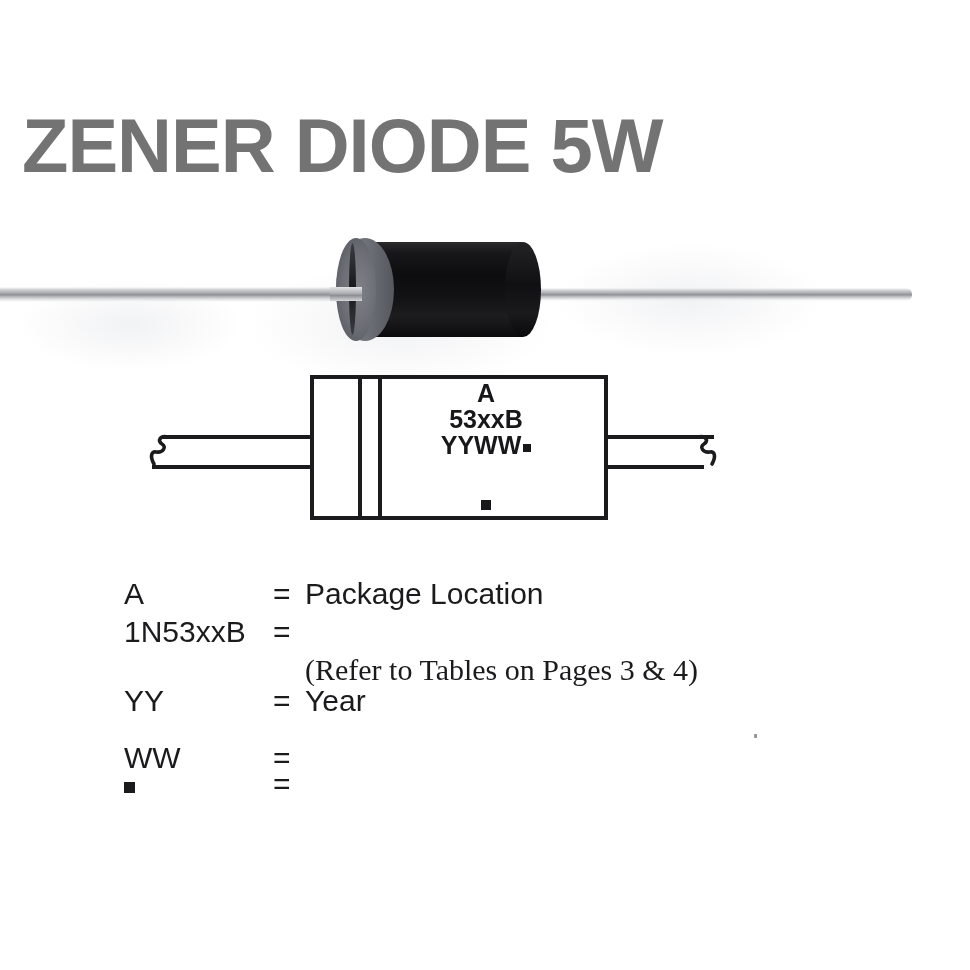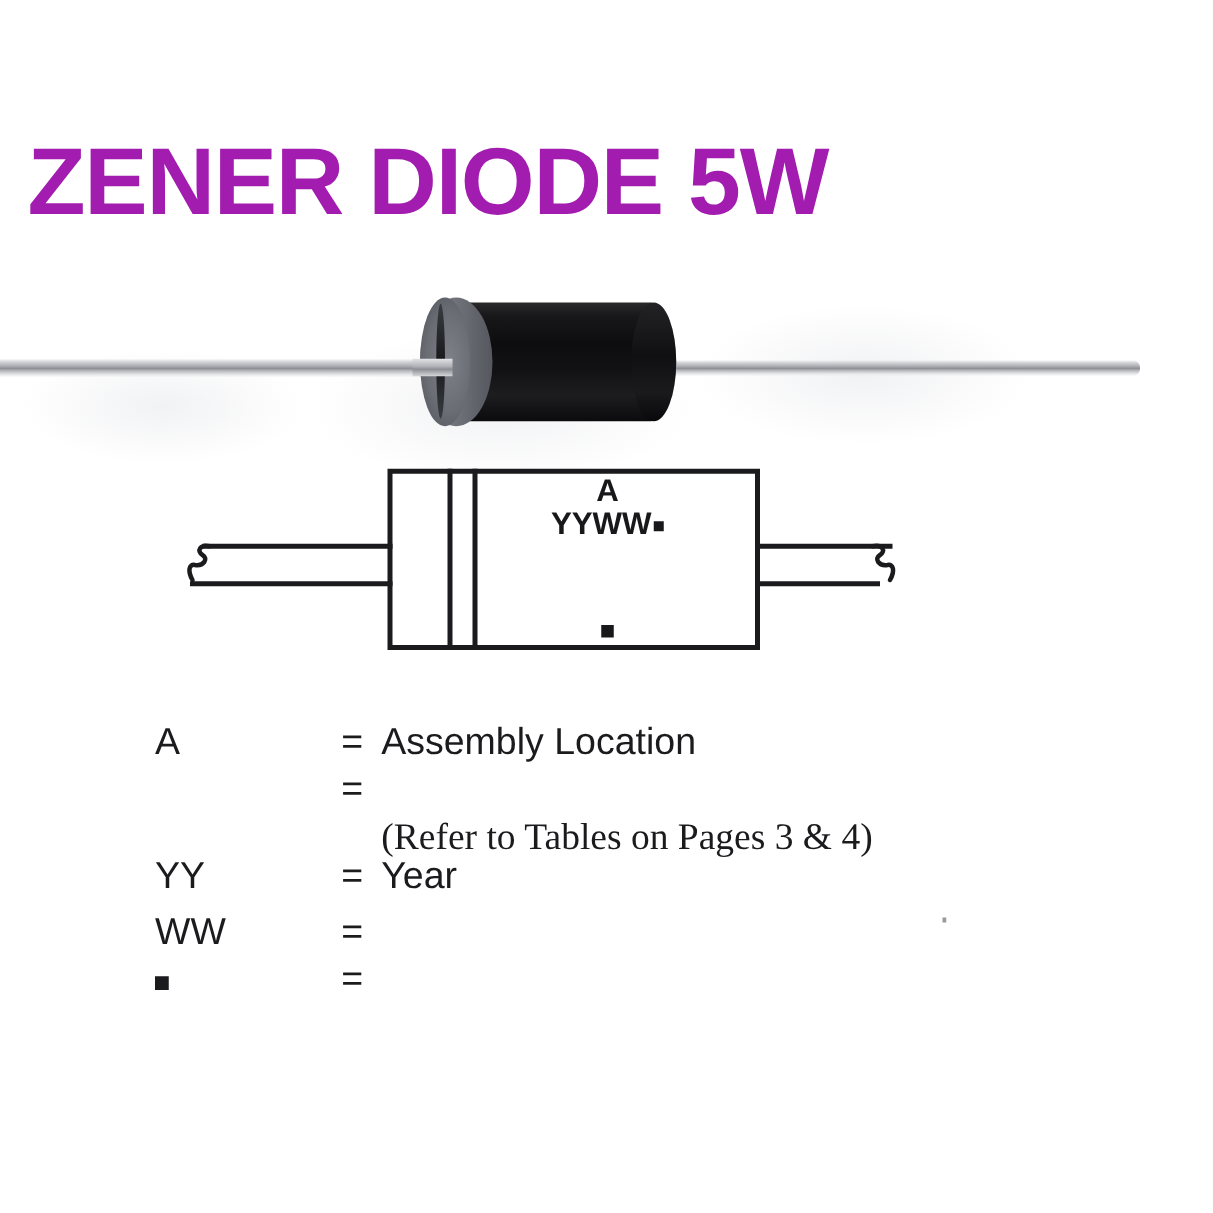--- a/index.html
+++ b/index.html
@@ -20,21 +20,21 @@
   
   #title {
     position: absolute;
     left: 22px;
     top: 108px;
     font-family: "Liberation Sans", sans-serif;
     font-weight: bold;
     font-size: 76px;
     line-height: 76px;
     letter-spacing: -1px;
-    color: #a21caf;
+    color: #737373;
     white-space: nowrap;
   }
 
   
   #photo {
     position: absolute;
     left: 0px;
     top: 225px;
     width: 970px;
     height: 135px;
@@ -273,50 +273,52 @@
     <svg class="brk" id="brk-left" width="26" height="48" viewBox="0 0 26 48">
       <path d="M20 11 C12 9, 9 15, 14 18 C19 21, 15 27, 8 26 C3 25, 2 31, 6 38" fill="none" stroke="#1b1b1e" stroke-width="3.6" stroke-linecap="round"></path>
     </svg>
 
     <svg class="brk" id="brk-right" width="26" height="48" viewBox="0 0 26 48">
       <path d="M6 11 C14 9, 17 15, 12 18 C7 21, 11 27, 18 26 C23 25, 24 31, 20 38" fill="none" stroke="#1b1b1e" stroke-width="3.6" stroke-linecap="round"></path>
     </svg>
 
     <div id="marking">
       <div class="mline">A</div>
+      <div class="mline">53xxB</div>
       <div class="mline"><span>YYWW</span><span class="pbsq"></span></div>
     </div>
     <div id="mark-dot"></div>
   </div>
 
   <div id="legend">
 
     <div class="lrow" style="top:0px;">
       <span class="lsym">A</span>
       <span class="leq">=</span>
-      <span class="ldesc">Assembly Location</span>
+      <span class="ldesc">Package Location</span>
     </div>
 
     <div class="lrow" style="top:38px;">
+      <span class="lsym">1N53xxB</span>
       <span class="leq">=</span>
     </div>
 
     <div class="lrow" style="top:76px;font-family:Liberation Serif, serif;">
       <span class="lsym"></span>
       <span class="leq"></span>
       <span class="ldesc">(Refer to Tables on Pages 3 &amp; 4)</span>
     </div>
 
     <div class="lrow" style="top:107px;">
       <span class="lsym">YY</span>
       <span class="leq">=</span>
       <span class="ldesc">Year</span>
     </div>
 
-    <div class="lrow" style="top:152px;">
+    <div class="lrow" style="top:164px;">
       <span class="lsym">WW</span>
       <span class="leq">=</span>
     </div>
 
     <div class="lrow" style="top:190px;">
       <span class="lsym"><span class="sq"></span></span>
       <span class="leq">=</span>
     </div>
 
   </div>

